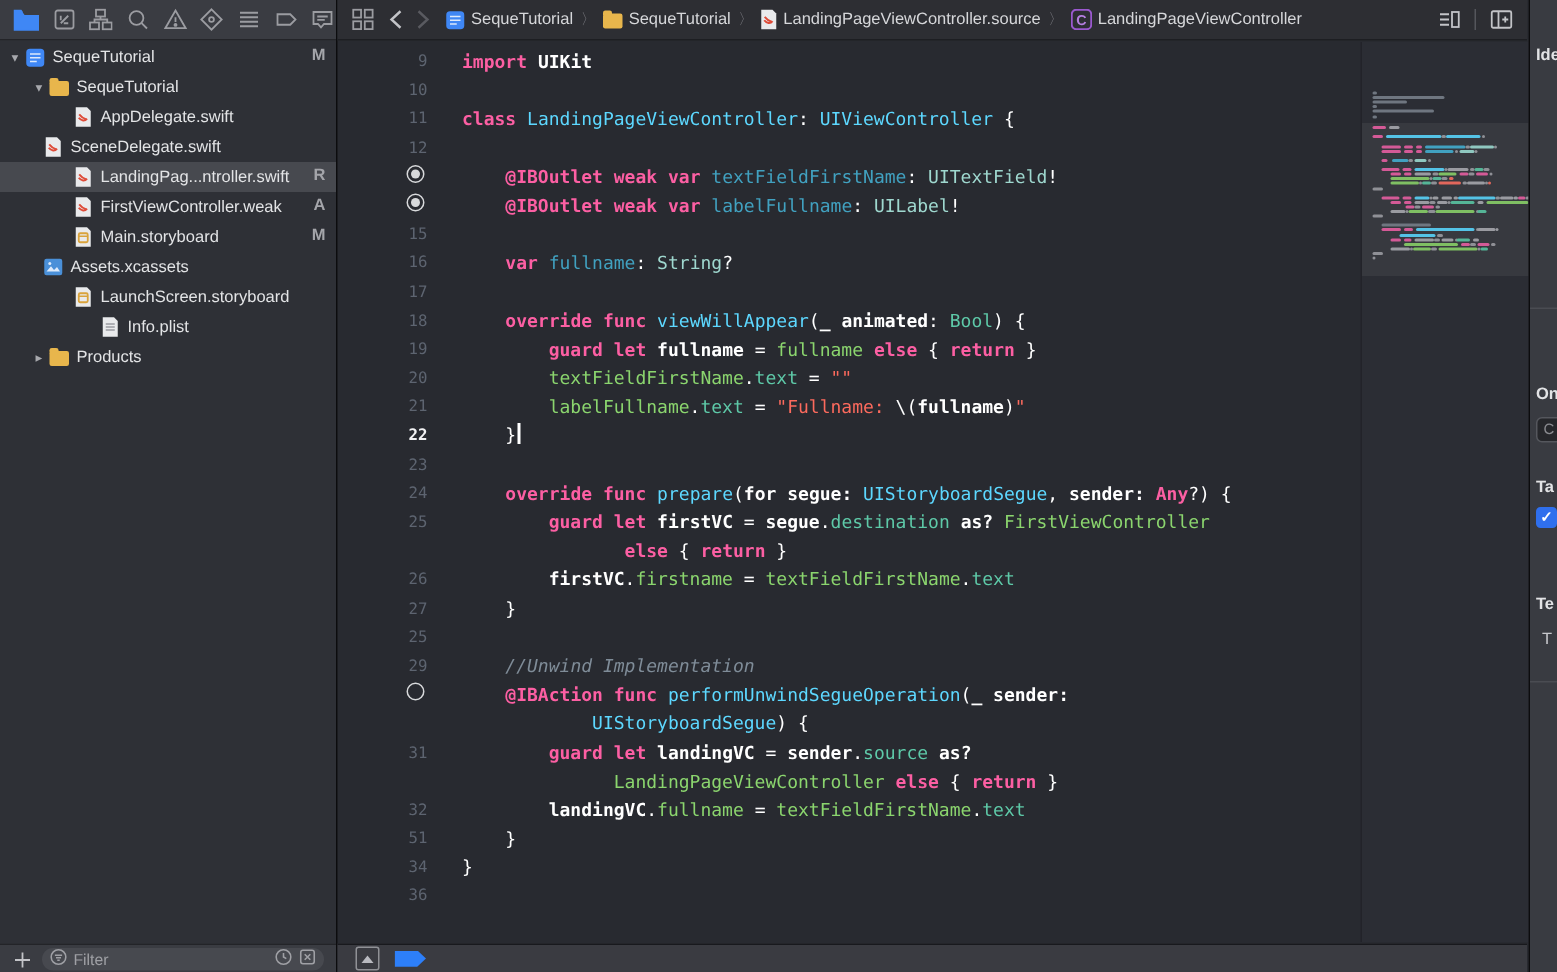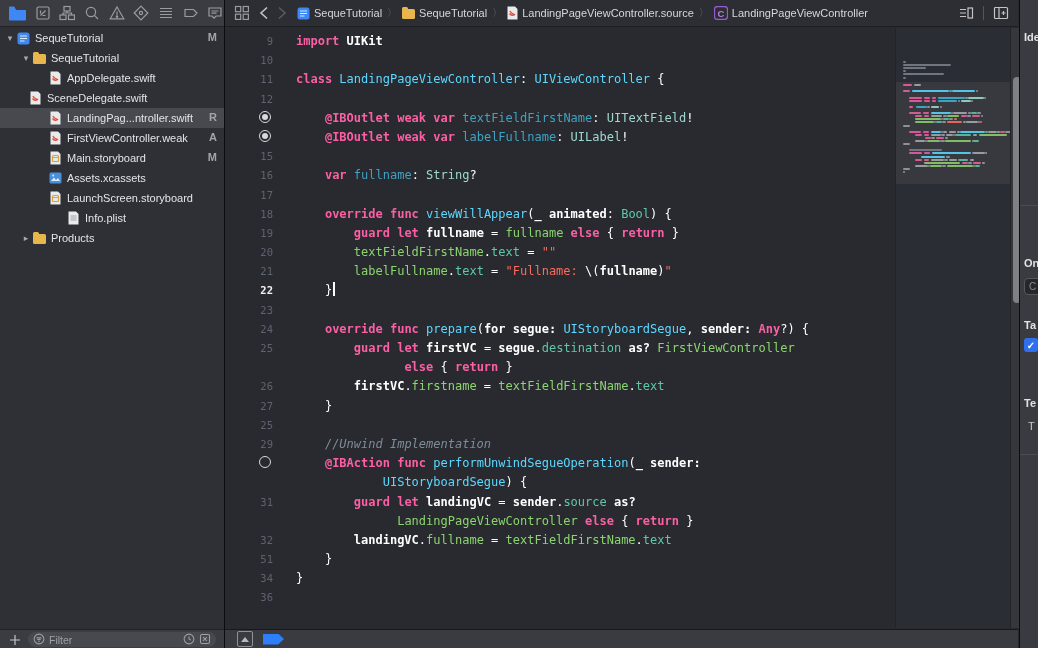--- a/index.html
+++ b/index.html
@@ -24,21 +24,21 @@
   
   .main{position:absolute;left:225px;top:0;width:793px;height:648px;}
   .jumpbar{position:absolute;left:0;top:0;width:793px;height:27px;background:#2d2e33;border-bottom:1px solid #1d1e22;
        display:flex;align-items:center;font-size:11px;color:#d6d7da;padding-left:8px;box-sizing:border-box;}
   .crumbs{display:flex;align-items:center;white-space:nowrap;overflow:hidden;flex:1;}
   .crumb{display:flex;align-items:center;gap:4px;}
   .crumb-sep{color:#73747a;margin:0 5px;font-size:10px;}
   .jb-right{display:flex;align-items:center;gap:8px;margin-right:8px;}
   .jb-div{width:1px;height:14px;background:#55565c;}
   
-  .editor{position:absolute;left:4px;top:28px;width:793px;height:496px;background:#282a30;}
+  .editor{position:absolute;left:16px;top:28px;width:793px;height:496px;background:#282a30;}
   .code{position:absolute;left:0;top:4px;font-family:"DejaVu Sans Mono",monospace;font-size:12px;line-height:19.2px;}
   .crow{white-space:pre;height:19.2px;}
   .gut{display:inline-block;width:44px;text-align:right;padding-right:9px;color:#5d6470;font-size:10.5px;vertical-align:top;}
   .gut.cur{color:#f2f2f4;font-weight:bold;}
   .codetext{display:inline-block;padding-left:14px;}
   .mark{display:inline-block;width:10px;height:10px;border:1.5px solid #d8d9db;border-radius:50%;position:relative;top:1px;left:-2px;}
   .mark.filled::after{content:"";position:absolute;left:2px;top:2px;width:6px;height:6px;border-radius:50%;background:#d8d9db;}
   .caret{display:inline-block;width:1.5px;height:14px;background:#ffffff;vertical-align:-2px;margin-left:1px;}
   .tk-k{color:#fc5fa3;font-weight:bold;}
   .tk-p{color:#ffffff;}
@@ -204,21 +204,21 @@
           <span class="ficon">
             <svg width="11" height="14" viewBox="0 0 11 14">
               <path d="M0.5 0.5h7.5l2.5 2.5v10.5h-10z" fill="#e9eaec"></path>
               <rect x="2.5" y="4.5" width="6" height="6" rx="1" fill="none" stroke="#d9a33c" stroke-width="1.2"></rect>
               <path d="M2.5 6.5h6" stroke="#d9a33c"></path>
             </svg>
           </span>
           <span>Main.storyboard</span>
           <span class="badge">M</span>
         </div>
-        <div class="trow" style="padding-left: 36px;">
+        <div class="trow" style="padding-left: 16px;">
           <span class="tri"></span>
           <span class="ficon">
             <svg width="13" height="12" viewBox="0 0 13 12">
               <rect x="0.5" y="0.5" width="12" height="11" rx="1.5" fill="#4a90d9"></rect>
               <path d="M2 9 L5 5.5 L7 8 L9 6 L11 9 Z" fill="#dceafb"></path>
               <circle cx="4.2" cy="3.6" r="1" fill="#dceafb"></circle>
             </svg>
           </span>
           <span>Assets.xcassets</span>
         </div>

